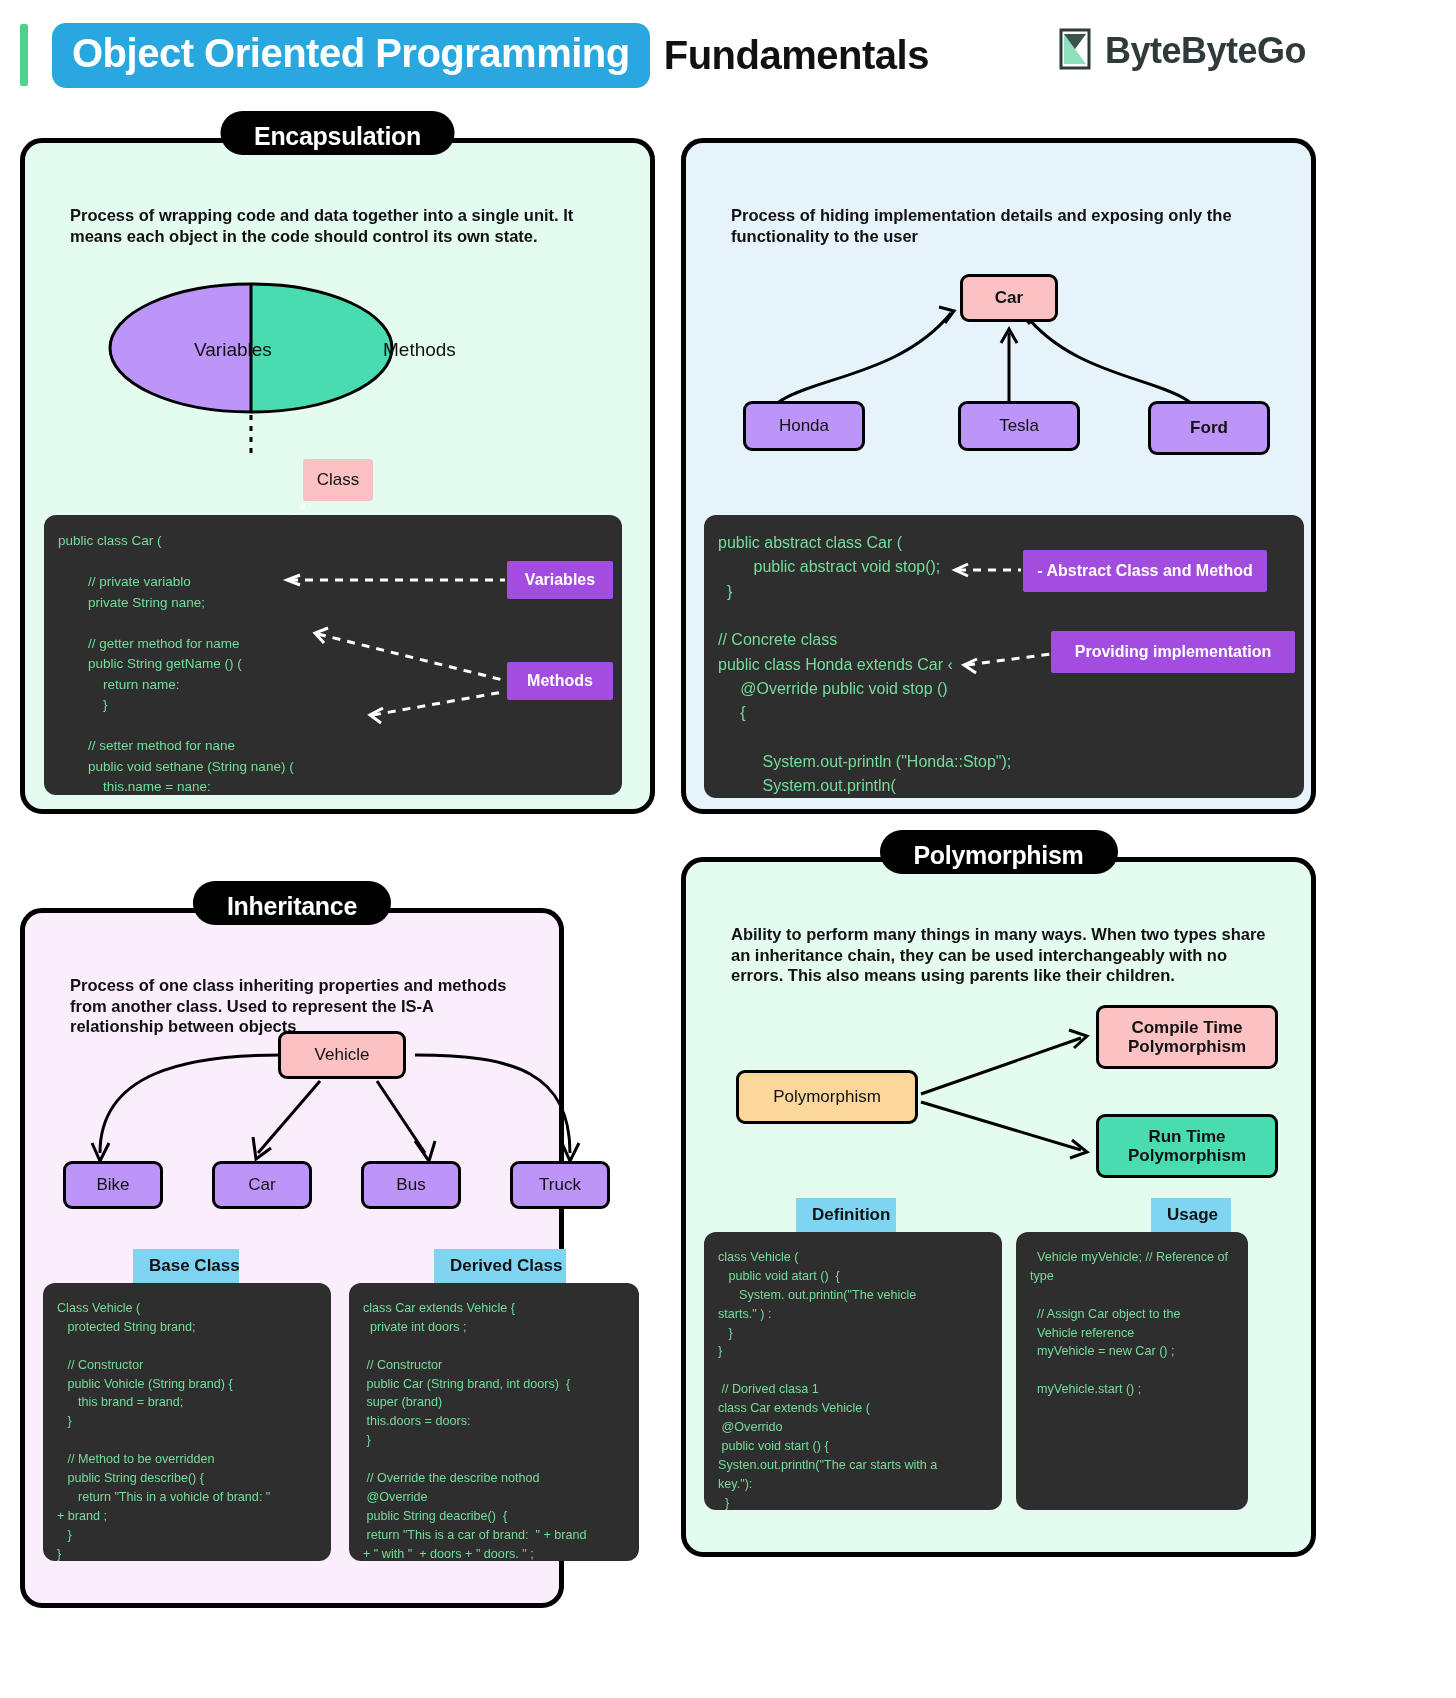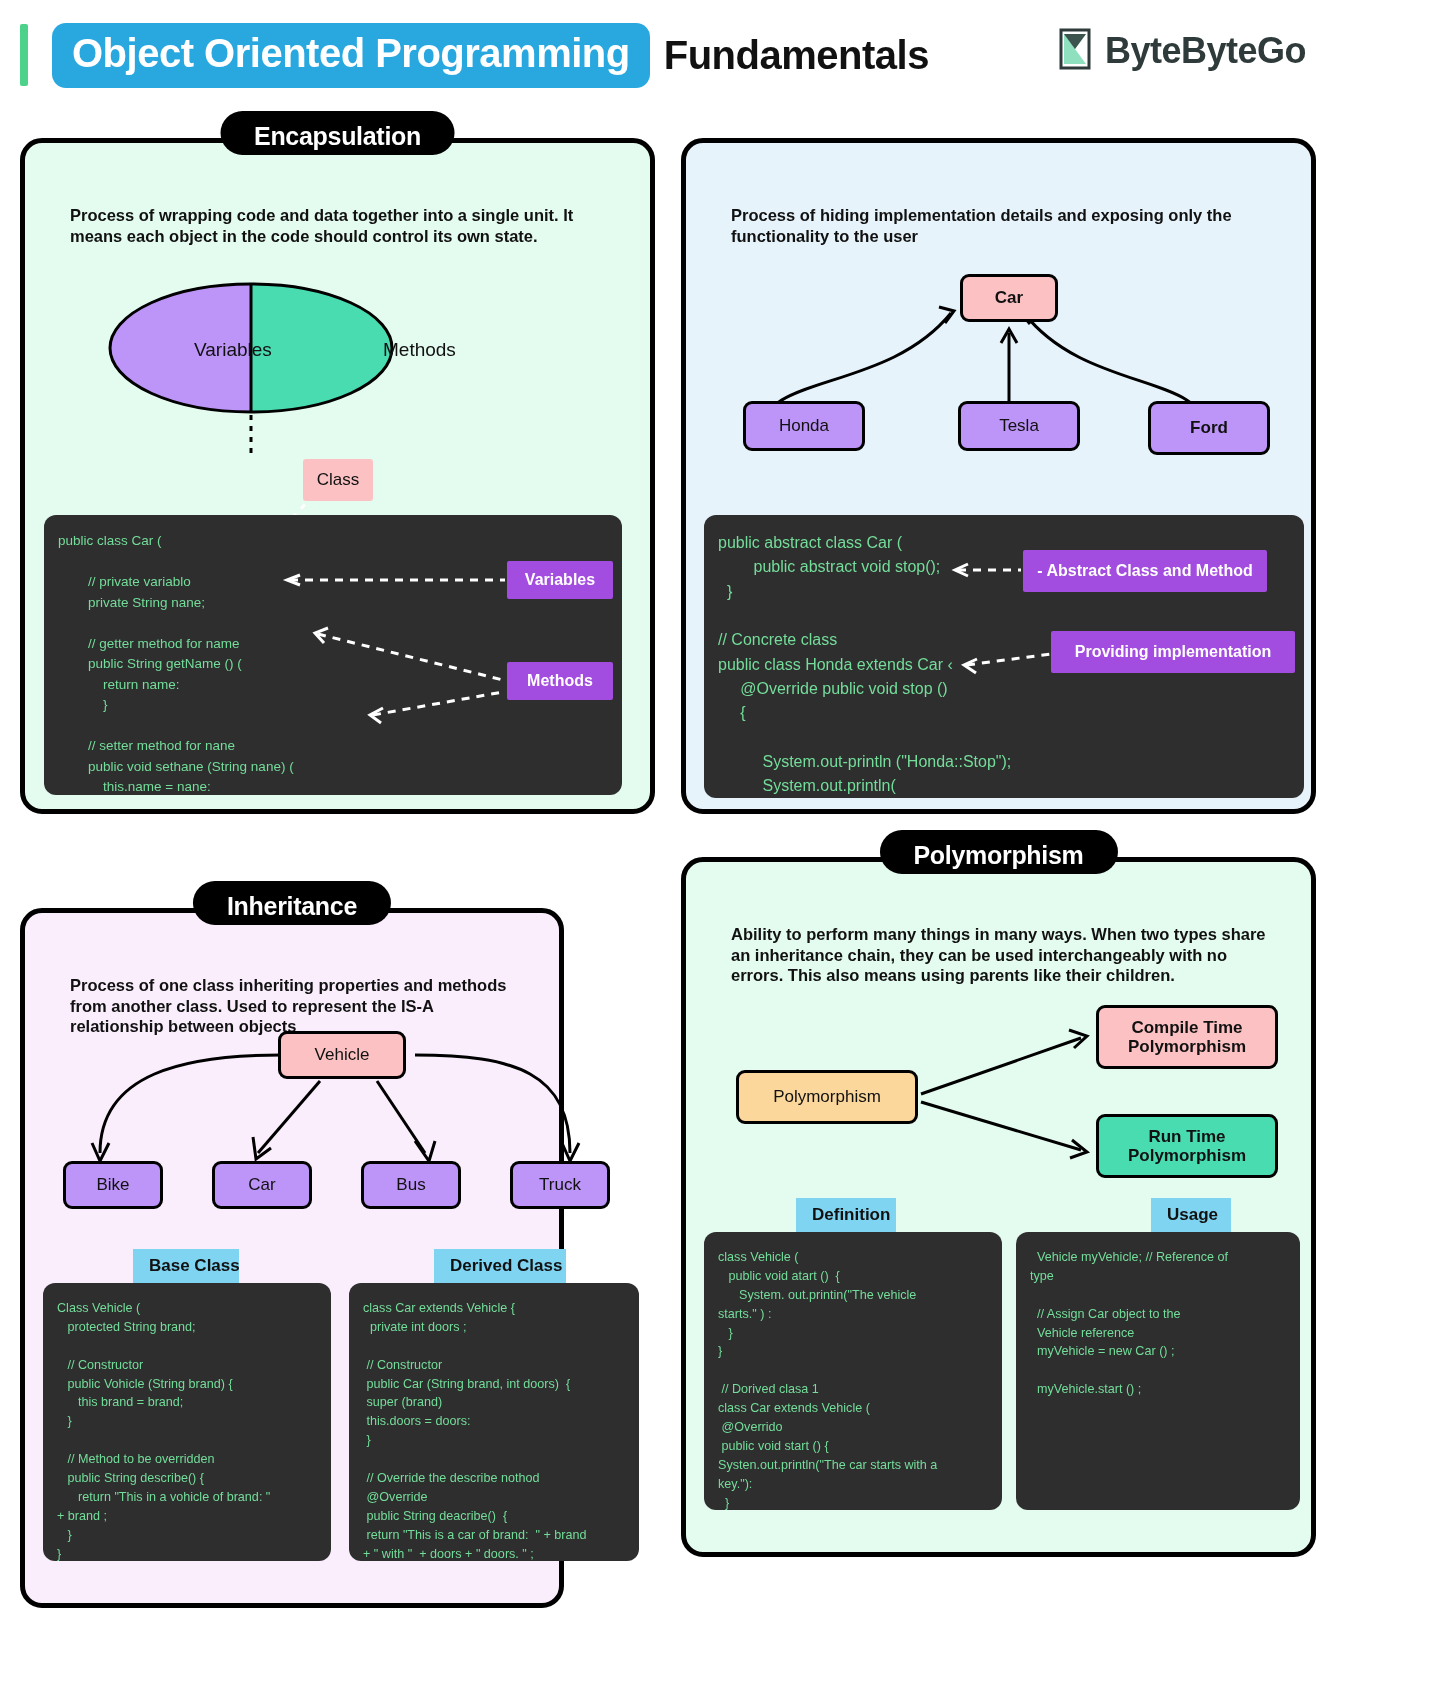--- a/index.html
+++ b/index.html
@@ -292,21 +292,21 @@
 }
 
  // Dorived clasa 1
 class Car extends Vehicle (
  @Overrido
  public void start () {
 Systen.out.println("The car starts with a
 key."):
   }
  }</div>
-    <div class="codebox small" style="left:330px; top:370px; width:284px; height:278px;">  Vehicle myVehicle; // Reference of
+    <div class="codebox small" style="left:330px; top:370px; width:232px; height:278px;">  Vehicle myVehicle; // Reference of
 type
 
   // Assign Car object to the
   Vehicle reference
   myVehicle = new Car () ;
 
   myVehicle.start () ;</div>
   </div>
 
 </div>

